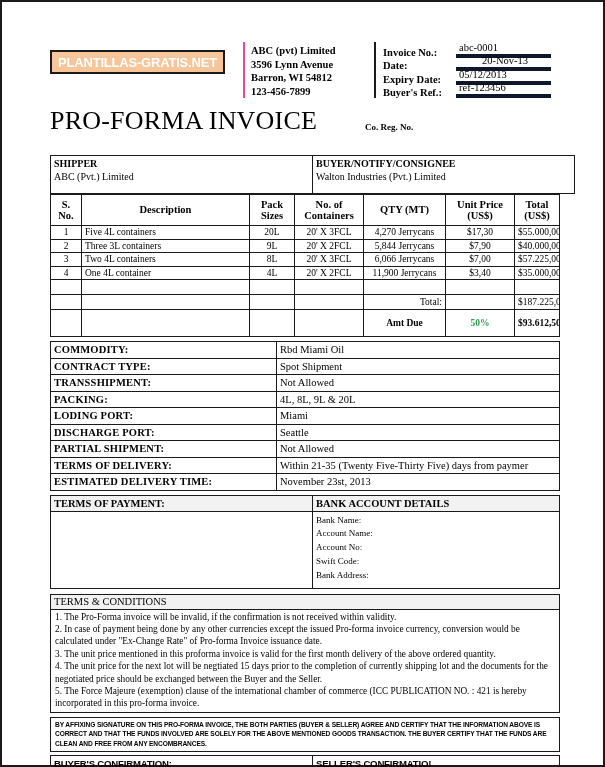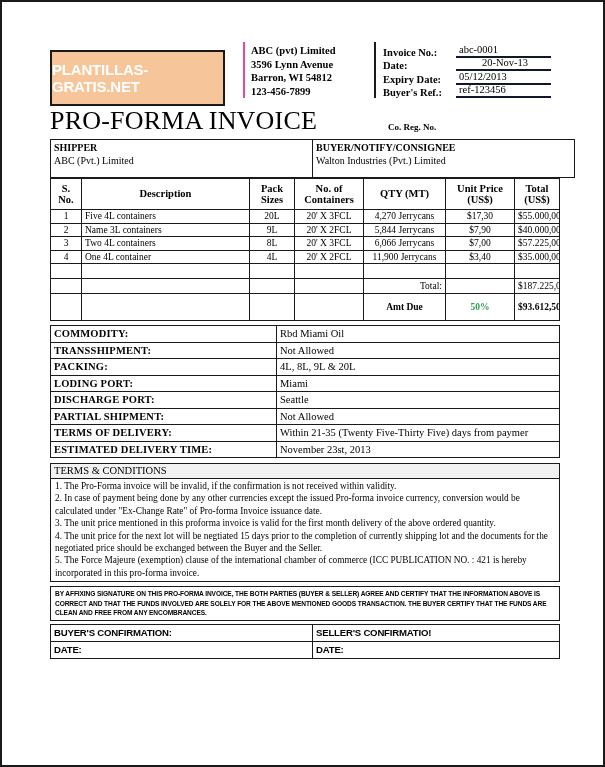--- a/index.html
+++ b/index.html
@@ -34,30 +34,30 @@
     display: flex;
     align-items: flex-start;
     height: 62px;
   }
   .logo-wrap {
     width: 193px;
     padding-top: 8px;
   }
   .logo {
     width: 175px;
-    height: 56px;
+    height: 24px;
     background: #f7c59a;
     border: 2px solid #1a1a1a;
     box-sizing: border-box;
     display: flex;
     align-items: center;
     justify-content: center;
     color: #ffffff;
     font-family: "Liberation Sans", sans-serif;
-    font-size: 15px;
+    font-size: 13px;
     font-weight: 700;
     letter-spacing: -0.2px;
   }
   .company {
     width: 115px;
     border-left: 2px solid #ec4899;
     padding-left: 6px;
     font-size: 10.5px;
     font-weight: 700;
     line-height: 13.6px;
@@ -74,33 +74,32 @@
     display: flex;
     align-items: flex-end;
     height: 13.6px;
   }
   .meta-lbl {
     font-weight: 700;
     width: 73px;
     flex: none;
   }
   .meta-val {
-    border-bottom: 2px solid #0f172a;
+    border-bottom: 4px solid #0f172a;
     min-width: 92px;
     padding-left: 3px;
     line-height: 12px;
   }
 
   
   .title-row {
     display: flex;
     align-items: flex-end;
     margin-top: 2px;
-    margin-bottom: 3px;
-    gap: 23px;
+    margin-bottom: 19px;
   }
   .title {
     font-size: 26px;
     letter-spacing: 0.2px;
     line-height: 30px;
   }
   .coreg {
     font-size: 9px;
     font-weight: 700;
     margin-left: 48px;
@@ -308,21 +307,21 @@
       <td class="c">1</td>
       <td>Five 4L containers</td>
       <td class="c">20L</td>
       <td class="c">20' X 3FCL</td>
       <td class="c">4,270 Jerrycans</td>
       <td class="c">$17,30</td>
       <td class="c">$55.000,00</td>
     </tr>
     <tr>
       <td class="c">2</td>
-      <td>Name 3L containers</td>
+      <td>Three 3L containers</td>
       <td class="c">9L</td>
       <td class="c">20' X 2FCL</td>
       <td class="c">5,844 Jerrycans</td>
       <td class="c">$7,90</td>
       <td class="c">$40.000,00</td>
     </tr>
     <tr>
       <td class="c">3</td>
       <td>Two 4L containers</td>
       <td class="c">8L</td>
@@ -370,20 +369,24 @@
   </tbody>
       </table>
 
   <table class="details">
     <tbody>
           <tr>
       <td class="lbl" style="width:219px">COMMODITY:</td>
       <td>Rbd Miami Oil</td>
     </tr>
     <tr>
+      <td class="lbl">CONTRACT TYPE:</td>
+      <td>Spot Shipment</td>
+    </tr>
+    <tr>
       <td class="lbl">TRANSSHIPMENT:</td>
       <td>Not Allowed</td>
     </tr>
     <tr>
       <td class="lbl">PACKING:</td>
       <td>4L, 8L, 9L &amp; 20L</td>
     </tr>
     <tr>
       <td class="lbl">LODING PORT:</td>
       <td>Miami</td>
@@ -400,20 +403,38 @@
       <td class="lbl">TERMS OF DELIVERY:</td>
       <td>Within 21-35 (Twenty Five-Thirty Five) days from paymer</td>
     </tr>
     <tr>
       <td class="lbl">ESTIMATED DELIVERY TIME:</td>
       <td>November 23st, 2013</td>
     </tr>
   </tbody>
       </table>
 
+  <table class="pay">
+    <tbody>
+          <tr>
+      <td class="head" style="width:255px">TERMS OF PAYMENT:</td>
+      <td class="head">BANK ACCOUNT DETAILS</td>
+    </tr>
+    <tr>
+      <td class="body"></td>
+      <td class="body">
+        <div class="bank-line">Bank Name:</div>
+        <div class="bank-line">Account Name:</div>
+        <div class="bank-line">Account No:</div>
+        <div class="bank-line">Swift Code:</div>
+        <div class="bank-line">Bank Address:</div>
+      </td>
+    </tr>
+  </tbody>
+      </table>
 
   <table class="terms">
     <tbody>
           <tr>
       <td class="head">TERMS &amp; CONDITIONS</td>
     </tr>
     <tr>
       <td class="body">
         <p class="t">1. The Pro-Forma invoice will be invalid, if the confirmation is not received within validity.</p>
         <p class="t">2. In case of payment being done by any other currencies except the issued Pro-forma invoice currency, conversion would be calculated under "Ex-Change Rate" of Pro-forma Invoice issuance date.</p>

